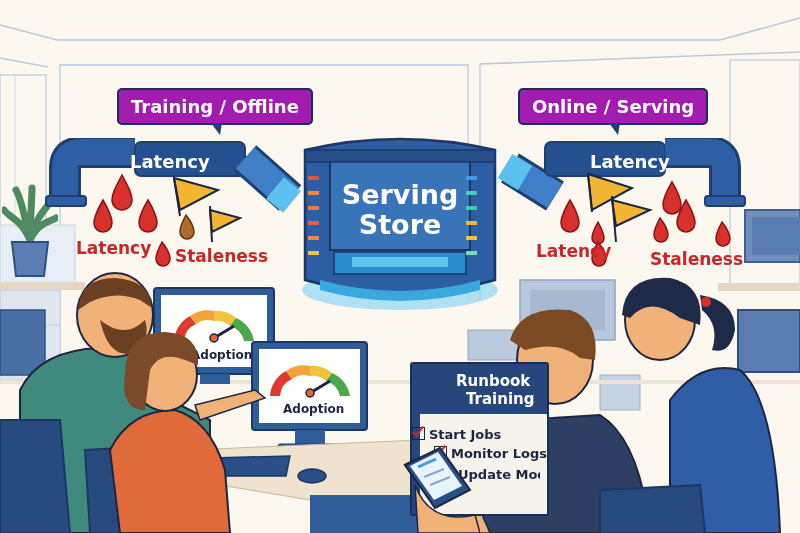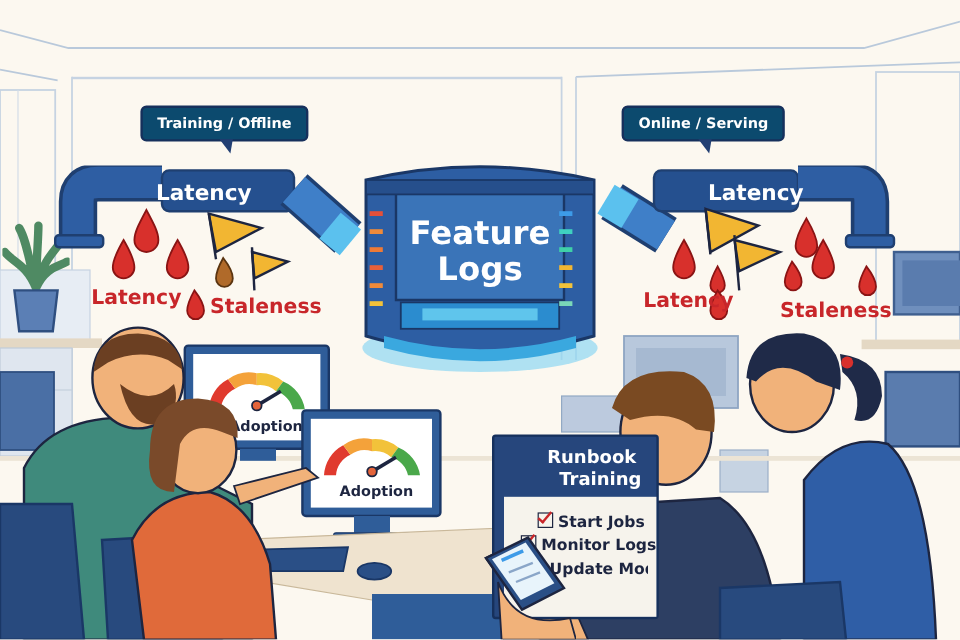--- a/index.html
+++ b/index.html
@@ -1,19 +1,19 @@
 <!DOCTYPE html>
 <html><head>
 <meta charset="utf-8">
 <style>
   html,body{margin:0;padding:0;}
   body{width:800px;height:533px;overflow:hidden;background:#fcf8f0;font-family:"DejaVu Sans",sans-serif;position:relative;}
   .abs{position:absolute;}
   .scene{position:absolute;left:0;top:0;width:800px;height:533px;}
-  .callout{position:absolute;background:#0c4a6e;color:#fff;font-weight:bold;font-size:12px;border-radius:5px;padding:6px 12px;border:2px solid #16305c;white-space:nowrap;}
+  .callout{position:absolute;background:#a21caf;color:#fff;font-weight:bold;font-size:18px;border-radius:5px;padding:6px 12px;border:2px solid #16305c;white-space:nowrap;}
   .callout:after{content:"";position:absolute;bottom:-12px;left:50%;margin-left:-4px;border-left:9px solid transparent;border-right:2px solid transparent;border-top:12px solid #223f73;}
   .pipe-label{position:absolute;color:#fff;font-weight:bold;font-size:18px;}
   .red-label{position:absolute;color:#c8262a;font-weight:bold;font-size:17px;}
   .store-title{position:absolute;color:#fff;font-weight:bold;font-size:27px;text-align:center;line-height:30px;width:150px;}
   .adopt{position:absolute;color:#1d2540;font-weight:bold;font-size:12px;}
   .runbook-title{position:absolute;color:#fff;font-weight:bold;font-size:15px;line-height:18px;margin-left:28px;}
   .check-item{position:absolute;color:#1d2540;font-size:13px;font-weight:bold;white-space:nowrap;}
   .check-item .box{display:inline-block;width:11px;height:11px;border:1.5px solid #1d2540;margin-right:4px;position:relative;vertical-align:-1px;}
   .check-item .box.on:after{content:"";position:absolute;left:2px;top:-4px;width:4px;height:10px;border-right:2px solid #c8262a;border-bottom:2px solid #c8262a;transform:rotate(40deg);}
 </style>
@@ -141,22 +141,22 @@
   </div>
   <div class="abs" style="left:466px;top:176px">
     <div style="width:11px;height:4px;margin-bottom:11px;background:#3d9be8"></div>
     <div style="width:11px;height:4px;margin-bottom:11px;background:#3fd0c0"></div>
     <div style="width:11px;height:4px;margin-bottom:11px;background:#3fd0a8"></div>
     <div style="width:11px;height:4px;margin-bottom:11px;background:#f2b632"></div>
     <div style="width:11px;height:4px;margin-bottom:11px;background:#f2c23a"></div>
     <div style="width:11px;height:4px;background:#7ad8b8"></div>
   </div>
   <div class="store-title" style="left:325px;top:180px">
-    <div>Feature</div>
-    <div>Logs</div>
+    <div>Serving</div>
+    <div>Store</div>
   </div>
 
   <svg class="abs" style="left:152px;top:286px" width="126" height="110">
     <rect x="2" y="2" width="120" height="86" rx="3" fill="#2f5d99" stroke="#1a3766" stroke-width="2"></rect>
     <rect x="9" y="9" width="106" height="72" fill="#fff"></rect>
     <g>
       <path d="M22 55 A30 30 0 0 1 38 30 L44 38 A20 20 0 0 0 32 55 Z" fill="#e03a2e"></path>
       <path d="M38 30 A30 30 0 0 1 62 25 L62 35 A20 20 0 0 0 44 38 Z" fill="#f4a23a"></path>
       <path d="M62 25 A30 30 0 0 1 84 32 L78 40 A20 20 0 0 0 62 35 Z" fill="#f2c23a"></path>
       <path d="M84 32 A30 30 0 0 1 102 55 L92 55 A20 20 0 0 0 78 40 Z" fill="#4aa84a"></path>
@@ -233,21 +233,21 @@
     <path d="M600 220 L700 215 L705 263 L600 263 Z" fill="#284a7e" stroke="#1a3766" stroke-width="2"></path>
   </svg>
 
   <div class="abs" style="left:410px;top:362px;width:135px;height:150px;background:#26467c;border:2px solid #16305c;border-radius:3px;">
     <div class="abs" style="left:8px;top:50px;width:127px;height:100px;background:#f6f3ec;"></div>
   </div>
   <div class="runbook-title" style="left:428px;top:372px">
     <div>Runbook</div>
     <div style="margin-left:10px">Training</div>
   </div>
-  <div class="check-item" style="left:448px;top:427px">
+  <div class="check-item" style="left:412px;top:427px">
     <span class="box on"></span><span>Start Jobs</span>
   </div>
   <div class="check-item" style="left:434px;top:446px">
     <span class="box on"></span><span>Monitor Logs</span>
   </div>
   <div class="check-item" style="left:458px;top:467px;width:82px;overflow:hidden">
     <span>Update Model</span>
   </div>
 
   <svg class="abs" style="left:400px;top:445px" width="80" height="88">

